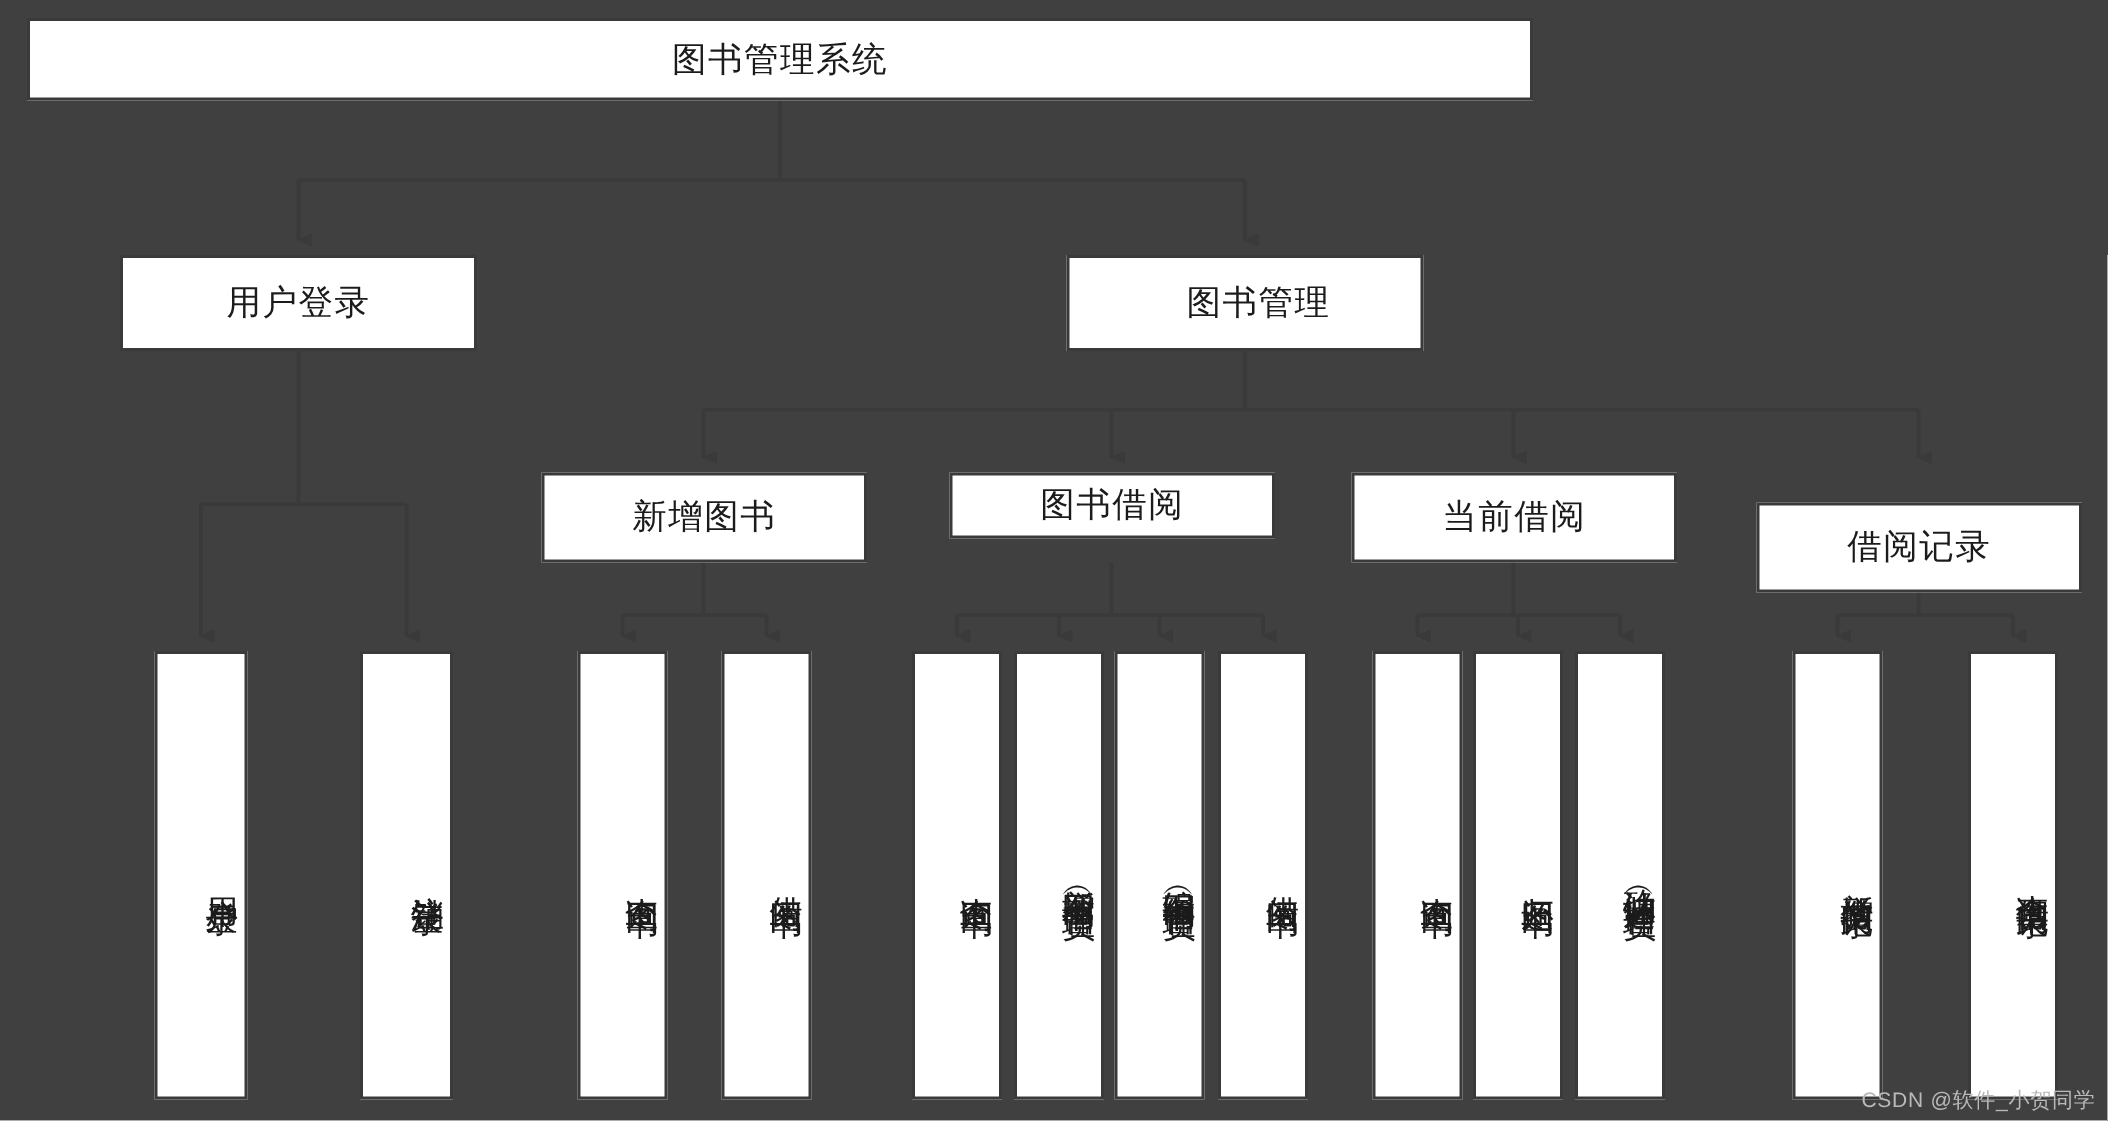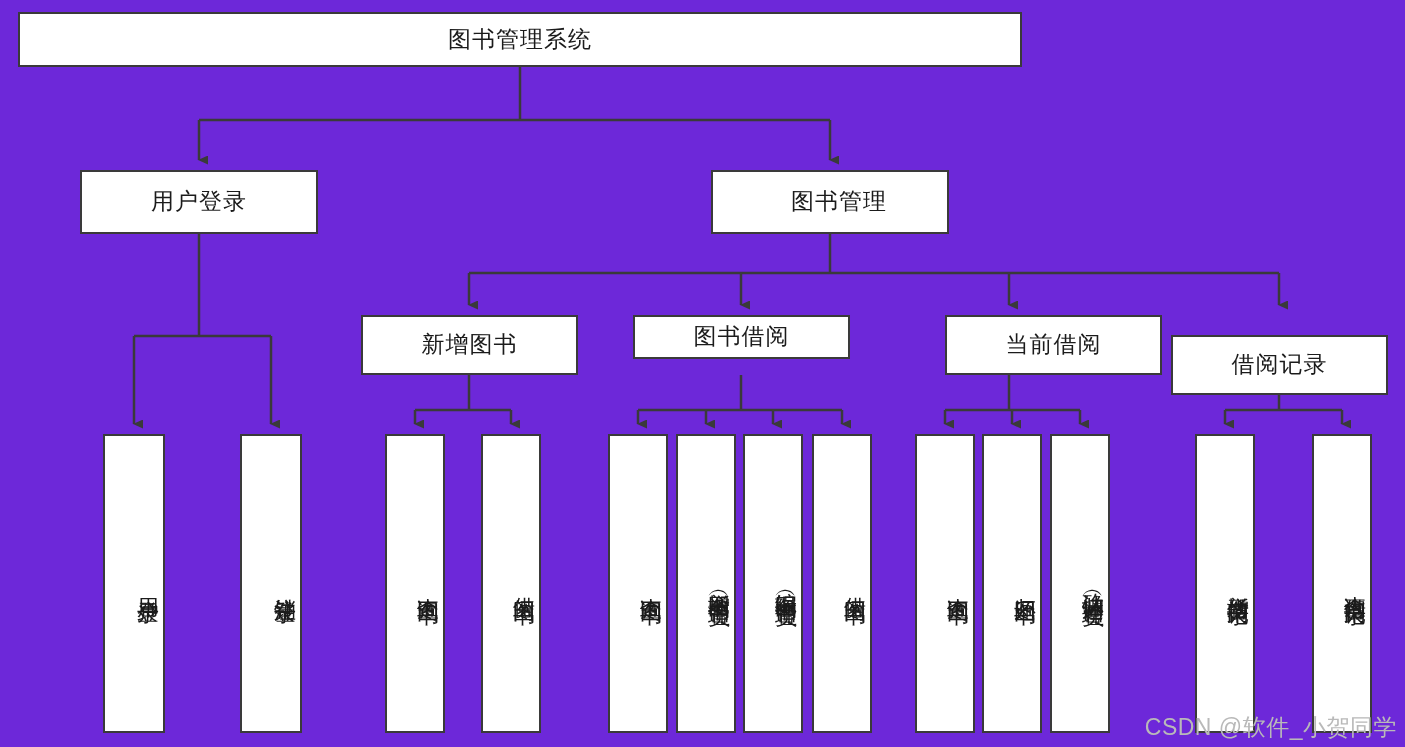--- a/index.html
+++ b/index.html
@@ -7,21 +7,21 @@
     padding: 0;
     background: #ffffff;
   }
   body {
     font-family: "Liberation Sans", "DejaVu Sans", sans-serif;
   }
   #canvas {
     position: relative;
     width: 1405px;
     height: 747px;
-    background: #6d28d9;
+    background: #404040;
     overflow: hidden;
   }
   #edges {
     position: absolute;
     left: 0;
     top: 0;
     width: 1405px;
     height: 747px;
   }
   .node {
@@ -51,21 +51,21 @@
     justify-content: center;
   }
   .node.vert .vtext {
     display: block;
     white-space: normal;
   }
   #watermark {
     position: absolute;
     right: 8px;
     bottom: 4px;
-    font-size: 23px;
+    font-size: 14px;
     color: #b9b9b9;
     letter-spacing: 0.5px;
     z-index: 5;
     white-space: nowrap;
   }
 </style>
 </head>
 <body>
 
 <div id="canvas">
@@ -125,21 +125,21 @@
         <span>图书管理</span>
       </div>
     </div>
   <div id="level3-container">
       <div class="node horiz" style="left: 361px; top: 315px; width: 217px; height: 60px;">
         <span>新增图书</span>
       </div>
       <div class="node horiz" style="left: 633px; top: 315px; width: 217px; height: 44px;">
         <span>图书借阅</span>
       </div>
-      <div class="node horiz" style="left: 901px; top: 315px; width: 217px; height: 60px; margin-left: 44px;">
+      <div class="node horiz" style="left: 901px; top: 315px; width: 217px; height: 60px;">
         <span>当前借阅</span>
       </div>
       <div class="node horiz" style="left: 1171px; top: 315px; width: 217px; height: 60px; margin-top: 20px;">
         <span>借阅记录</span>
       </div>
     </div>
   <div id="leaves-container">
       <div class="node vert" style="left: 103px; top: 434px; width: 62px; height: 299px;">
         <span class="vtext">用户登录</span>
       </div>

